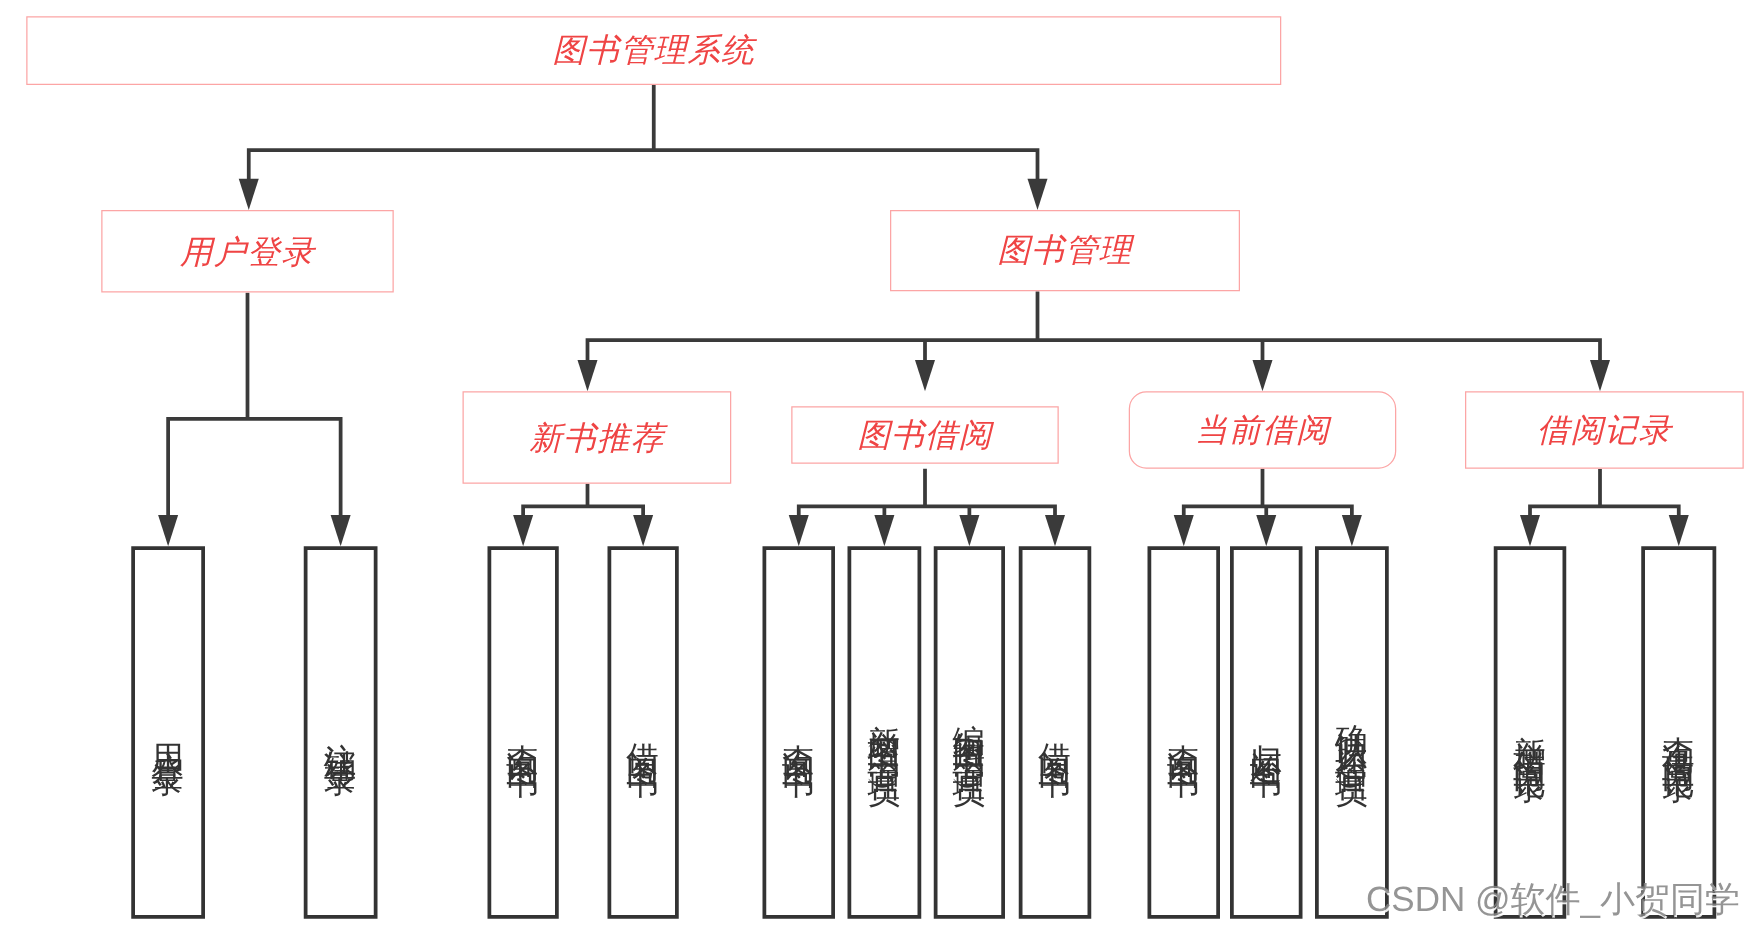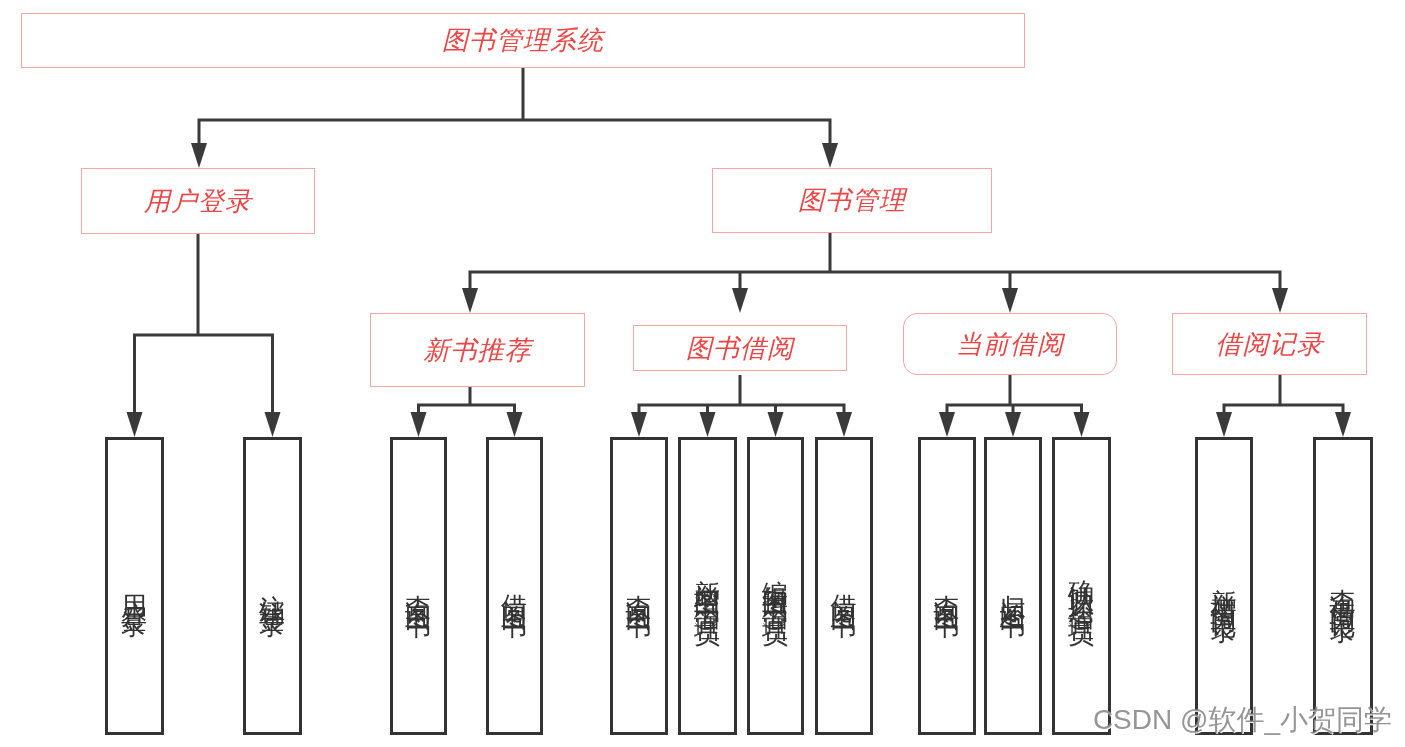--- a/index.html
+++ b/index.html
@@ -115,21 +115,21 @@
 
   <div class="node" style="left:370px; top:313px; width:215px; height:74px;">
     <span>新书推荐</span>
   </div>
   <div class="node" style="left:633px; top:313px; width:214px; height:46px;margin-top:12px;">
     <span>图书借阅</span>
   </div>
   <div class="node" style="left:903px; top:313px; width:214px; height:62px;border-radius:14px;">
     <span>当前借阅</span>
   </div>
-  <div class="node" style="left:1172px; top:313px; width:195px; height:62px;">
+  <div class="node" style="left:1172px; top:313px; width:223px; height:62px;">
     <span>借阅记录</span>
   </div>
 
   <div class="leaf" style="left:105px; width:59px;">
     <span class="vtext">用户登录</span>
   </div>
   <div class="leaf" style="left:243px; width:59px;">
     <span class="vtext">注销登录</span>
   </div>
   <div class="leaf" style="left:390px; width:57px;">

